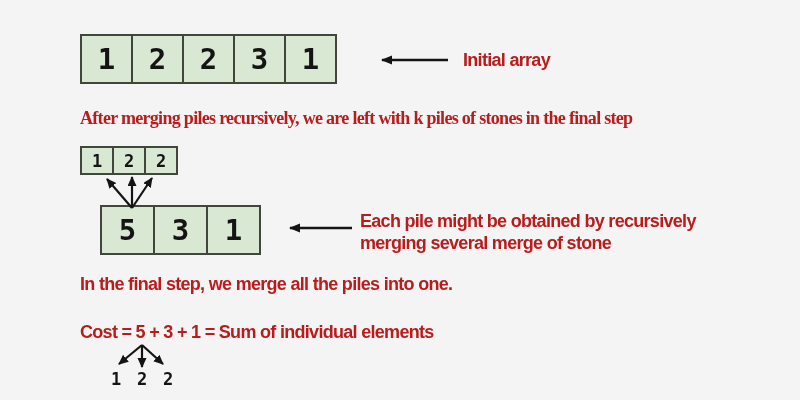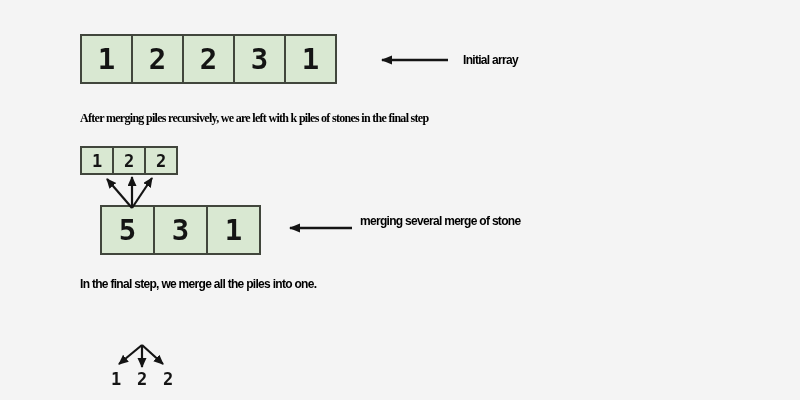--- a/index.html
+++ b/index.html
@@ -15,22 +15,22 @@
         font-weight:700;color:#141414;}
   .cell + .cell{margin-left:-2px;}
   .arr-top{left:80px;top:34px;}
   .arr-top .cell{width:53px;height:50px;font-size:29px;}
   .arr-small{left:80px;top:146px;}
   .arr-small .cell{width:34px;height:29px;font-size:17px;}
   .arr-mid{left:100px;top:205px;}
   .arr-mid .cell{width:55px;height:50px;font-size:29px;}
 
   
-  .txt{position:absolute;font-weight:700;font-size:12px;line-height:20px;
-       letter-spacing:-0.7px;white-space:nowrap;color:#000000;}
+  .txt{position:absolute;font-weight:700;font-size:18px;line-height:20px;
+       letter-spacing:-0.7px;white-space:nowrap;color:#b91c1c;}
   .t-initial{left:463px;top:50px;}
   .t-para1{left:80px;top:108px;font-family:Liberation Serif, serif;}
   .t-merged{left:360px;top:210px;line-height:22px;}
   .t-para2{left:80px;top:274px;}
   .t-cost{left:80px;top:322px;}
 
   
   .digits{position:absolute;left:108px;top:369px;display:flex;gap:10px;}
   .digits span{display:inline-block;width:16px;text-align:center;
        font-family:"DejaVu Sans Mono","Liberation Mono",monospace;
@@ -95,25 +95,27 @@
 
   <svg class="arrow a-merged" width="78" height="16">
     <defs>
       <marker id="m2" markerUnits="userSpaceOnUse" markerWidth="12" markerHeight="10" refX="10" refY="4.5" orient="auto">
         <path d="M0,0 L11,4.5 L0,9 Z"></path>
       </marker>
     </defs>
     <line x1="74" y1="8" x2="12" y2="8" stroke-width="2.4" marker-end="url(#m2)"></line>
   </svg>
   <div class="txt t-merged">
+    <div>Each pile might be obtained by recursively</div>
     <div>merging several merge of stone</div>
   </div>
 
   <div class="txt t-para2">In the final step, we merge all the piles into one.</div>
 
+  <div class="txt t-cost">Cost = 5 + 3 + 1 = Sum of individual elements</div>
 
   <svg class="arrow a-fan-down" width="64" height="34">
     <defs>
       <marker id="m4" markerUnits="userSpaceOnUse" markerWidth="11" markerHeight="10" refX="9" refY="4.5" orient="auto">
         <path d="M0,0 L10,4.5 L0,9 Z"></path>
       </marker>
     </defs>
     <line x1="34" y1="5" x2="11" y2="24" stroke-width="2.2" marker-end="url(#m4)"></line>
     <line x1="34" y1="5" x2="34" y2="27" stroke-width="2.2" marker-end="url(#m4)"></line>
     <line x1="34" y1="5" x2="55" y2="24" stroke-width="2.2" marker-end="url(#m4)"></line>

